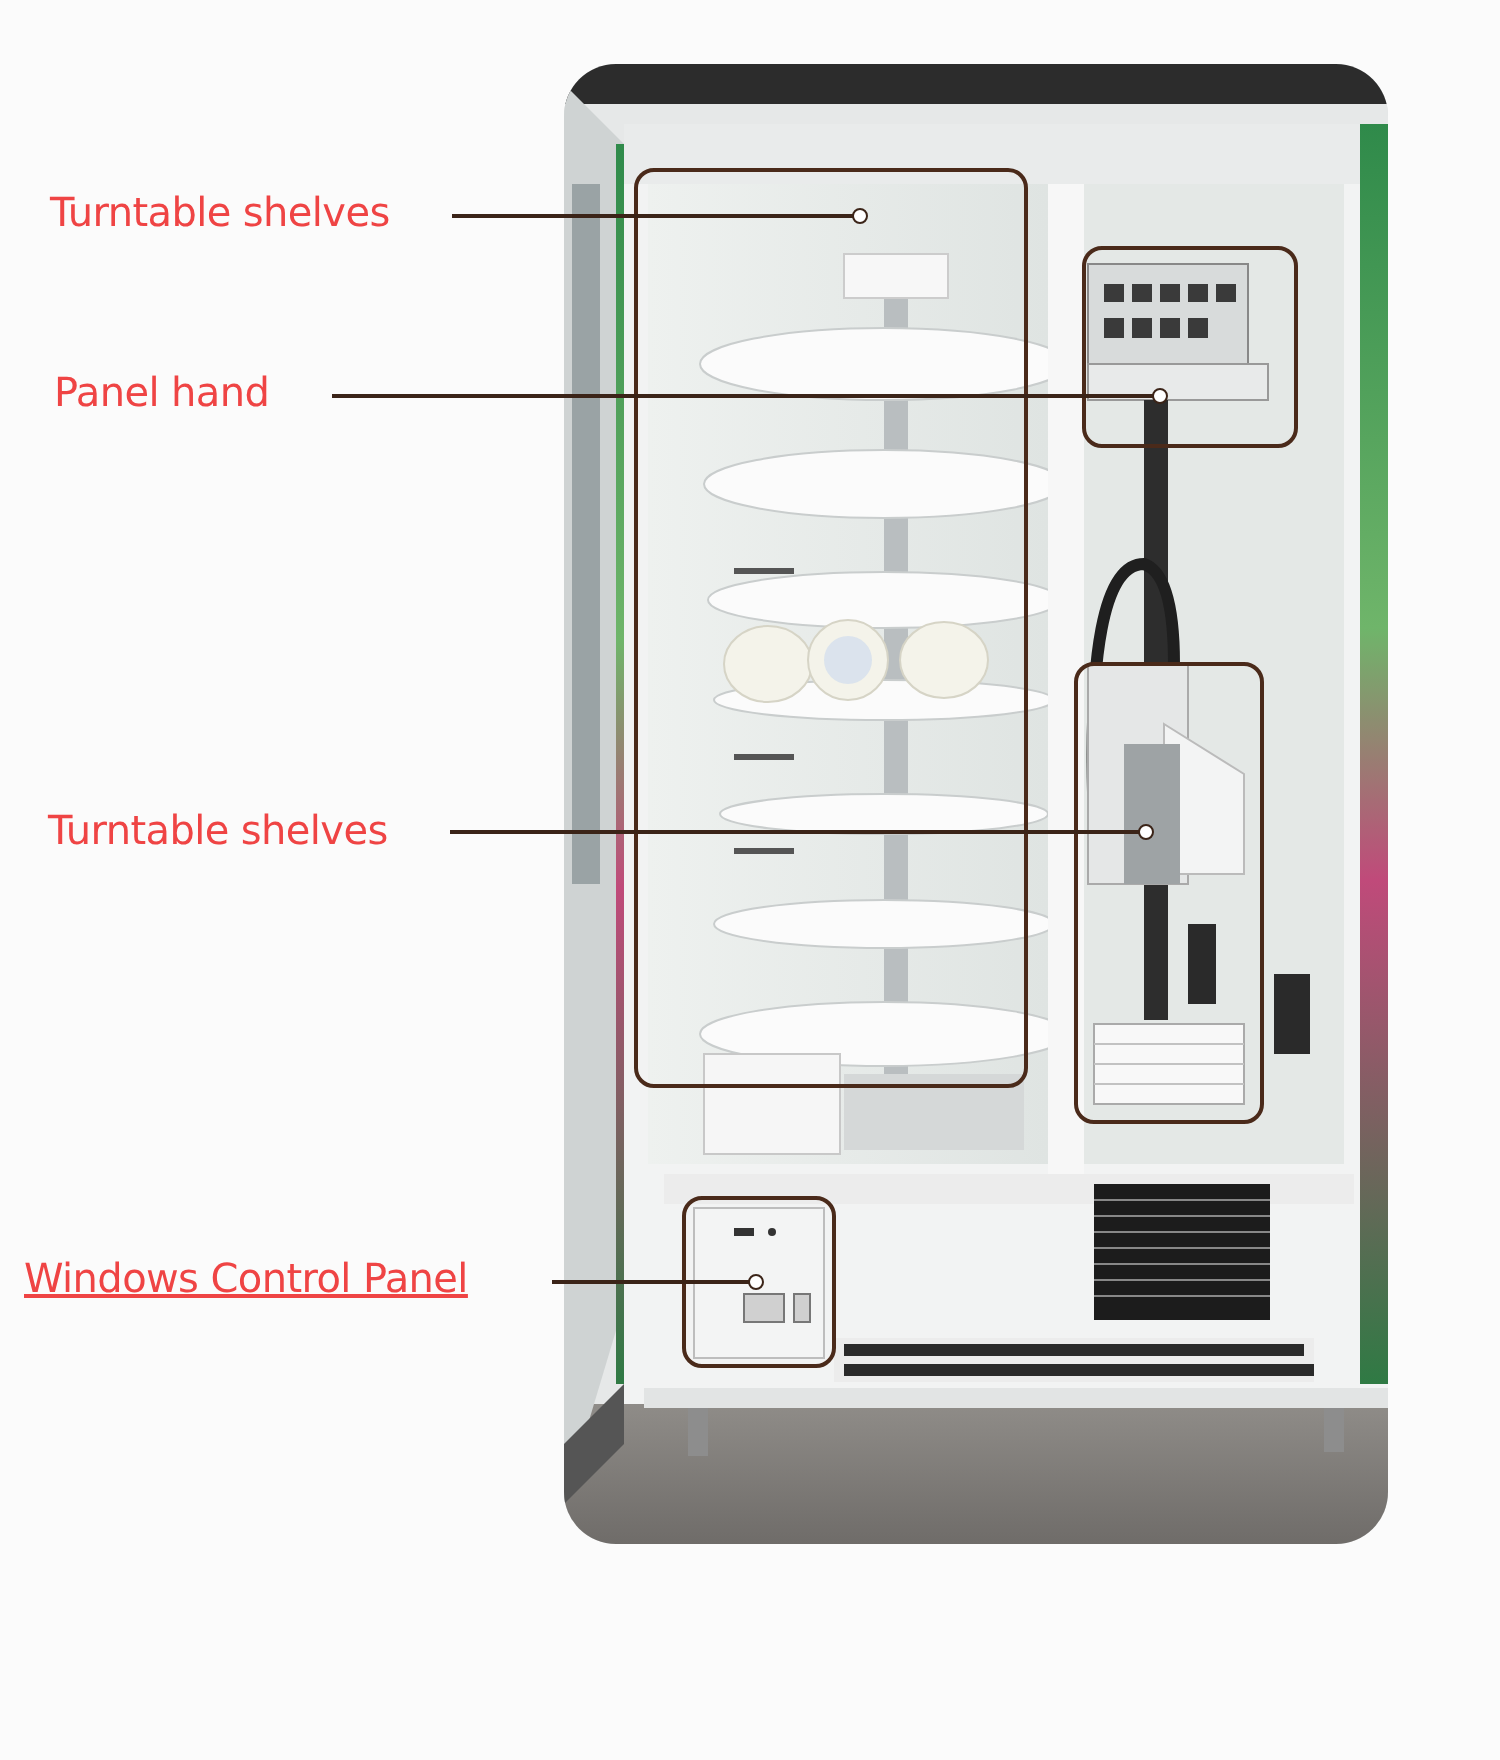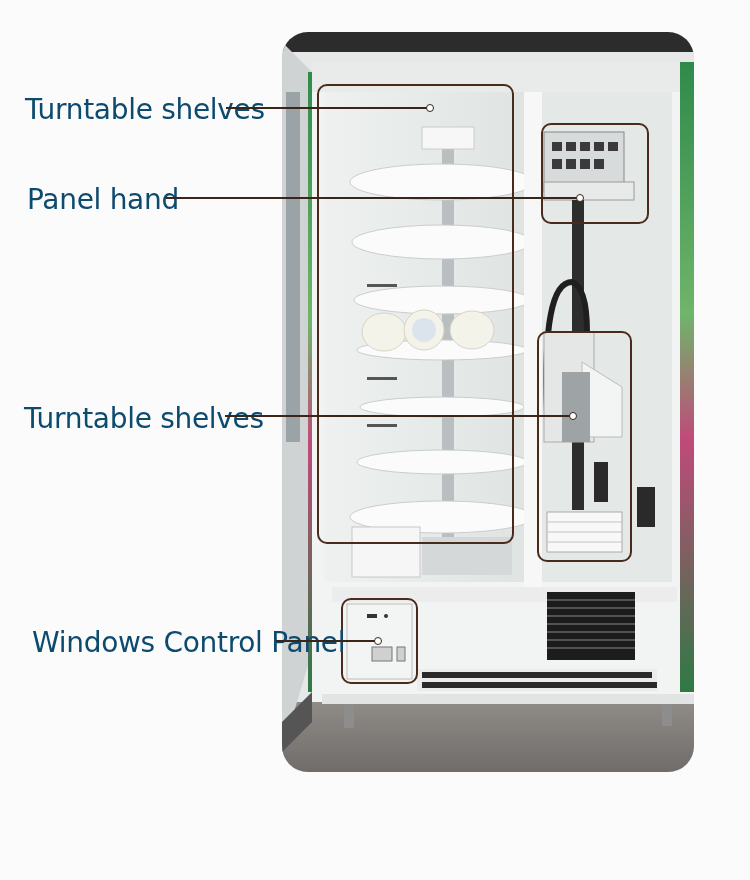--- a/index.html
+++ b/index.html
@@ -1,20 +1,20 @@
 <!DOCTYPE html>
 <html><head>
 <meta charset="utf-8">
 <style>
   html, body { margin:0; padding:0; }
   body { width:750px; height:880px; background:#fbfbfb; position:relative; overflow:hidden;
          font-family:"DejaVu Sans", "Liberation Sans", sans-serif; }
   .photo { position:absolute; left:282px; top:32px; width:412px; height:740px; border-radius:26px; overflow:hidden; background:#d9dcdc; }
   .photo svg { display:block; }
-  .label { position:absolute; color:#0c4a6e; font-size:28px; letter-spacing:-0.3px; white-space:nowrap; line-height:1; }
+  .label { position:absolute; color:#ef4444; font-size:20px; letter-spacing:-0.3px; white-space:nowrap; line-height:1; }
   .leader { position:absolute; height:2px; background:#3b2418; }
   .dot { position:absolute; width:8px; height:8px; border-radius:50%; background:#fff; border:1.5px solid #3b2418; box-sizing:border-box; }
   .callout-box { position:absolute; border:2.5px solid #4a2a1a; border-radius:10px; box-sizing:border-box; }
 </style>
 </head>
 <body>
 
 <div class="photo">
   <svg width="412" height="740" viewBox="0 0 412 740">
     <defs>
@@ -159,15 +159,15 @@
 <div class="dot" style="left:426px; top:104px;"></div>
 
 <div class="label" style="left:27px; top:186px;">Panel hand</div>
 <div class="leader" style="left:166px; top:197px; width:413px;"></div>
 <div class="dot" style="left:576px; top:194px;"></div>
 
 <div class="label" style="left:24px; top:405px;">Turntable shelves</div>
 <div class="leader" style="left:225px; top:415px; width:347px;"></div>
 <div class="dot" style="left:569px; top:412px;"></div>
 
-<div class="label" style="left:32px; top:629px;">Windows Control Panel</div>
+<div class="label" style="left:12px; top:629px;text-decoration:underline;">Windows Control Panel</div>
 <div class="leader" style="left:276px; top:640px; width:102px;"></div>
 <div class="dot" style="left:374px; top:637px;"></div>
 
 </body></html>

